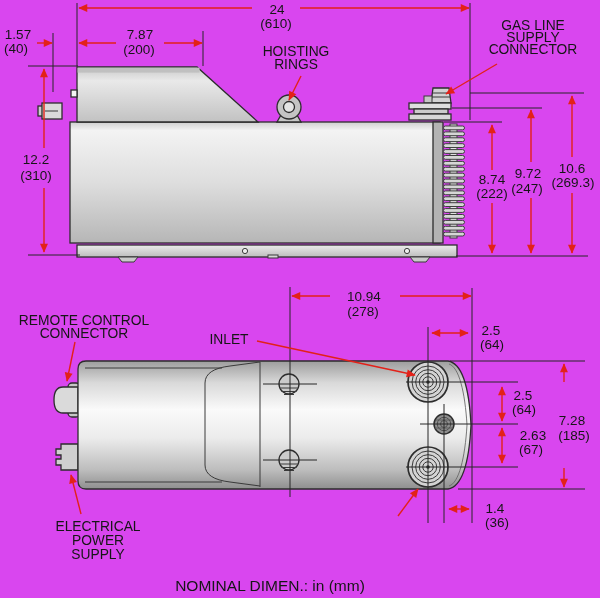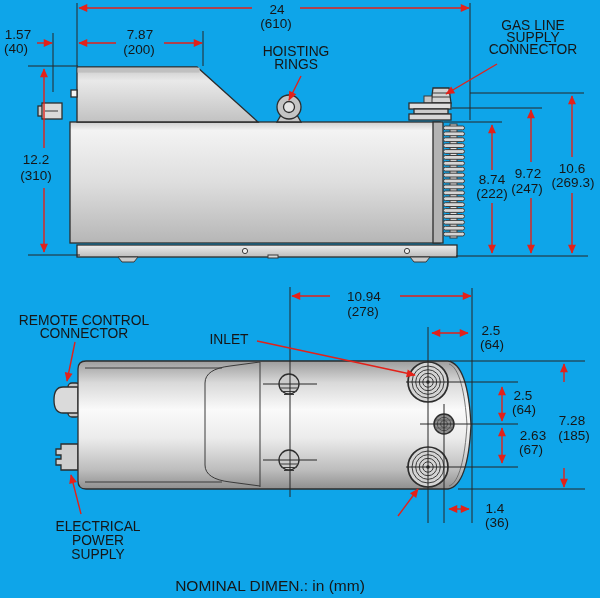--- a/index.html
+++ b/index.html
@@ -1,16 +1,16 @@
 <!DOCTYPE html>
 <html><head>
 <meta charset="utf-8">
 <style>
   html,body{margin:0;padding:0;background:#ffffff;}
-  .stage{width:600px;height:598px;position:relative;background:#0ea5e9;overflow:hidden;}
+  .stage{width:600px;height:598px;position:relative;background:#d946ef;overflow:hidden;}
   svg{display:block;}
   text{font-family:"Liberation Sans", sans-serif; fill:#161616;}
   .dim{font-size:13.5px;}
   .lbl{font-size:13.8px;}
   .cap{font-size:15.5px;}
   .mid{text-anchor:middle;}
   .blk{stroke:#262626;stroke-width:1;fill:none;}
   .red{stroke:#e32119;stroke-width:1.4;fill:none;}
   .outline{stroke:#2d2d2d;stroke-width:1.3;}
   .thin{stroke:#3a3a3a;stroke-width:1;}

